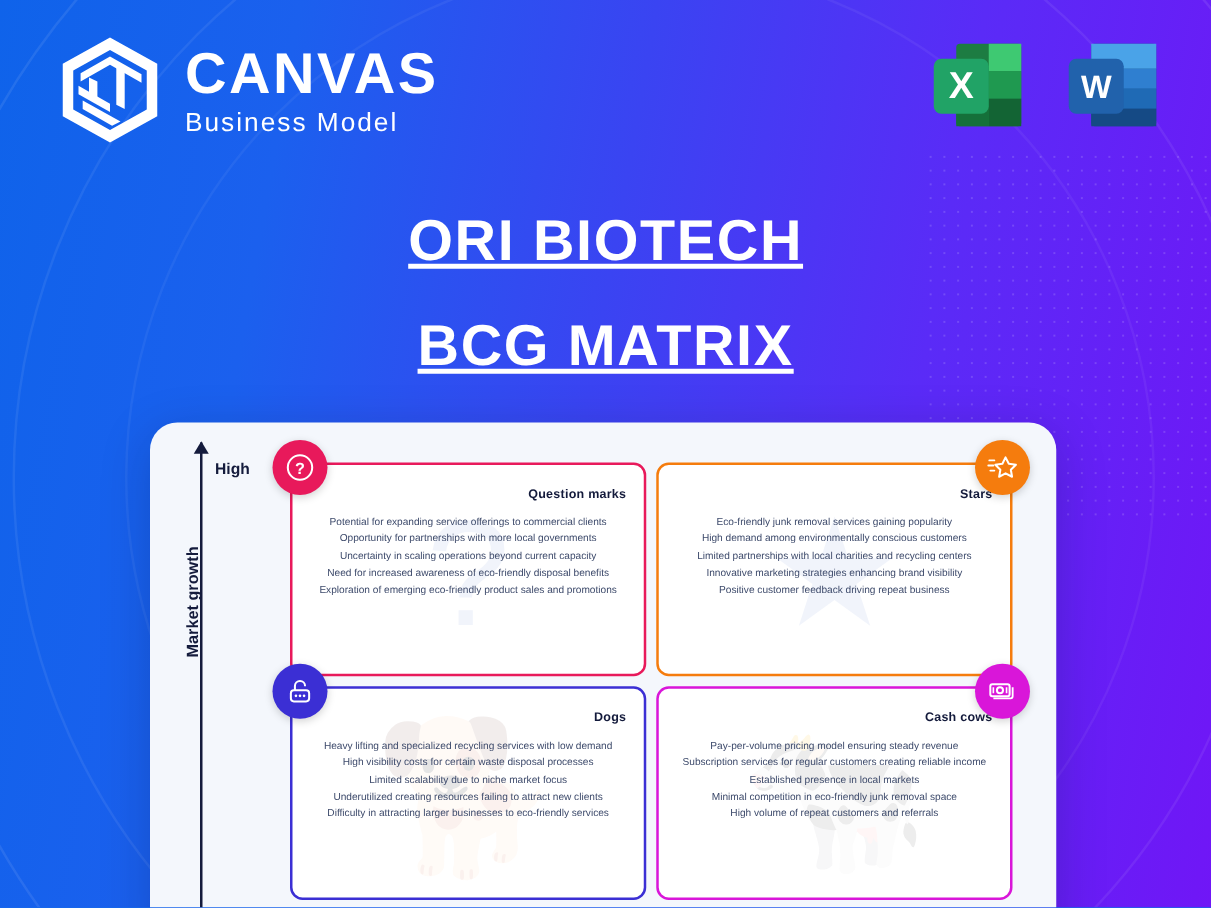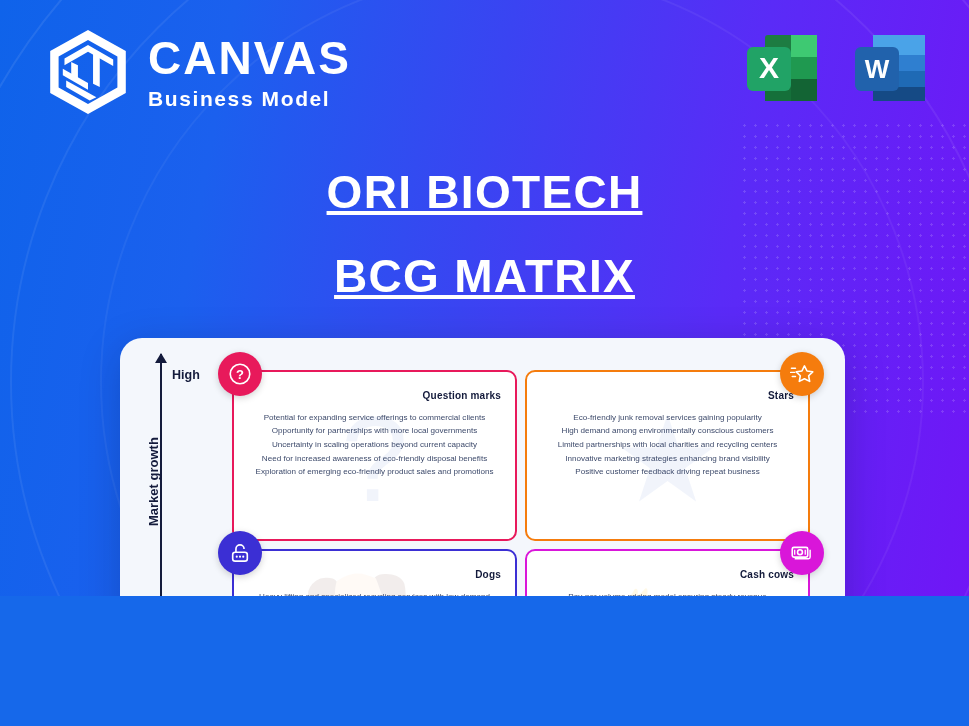--- a/index.html
+++ b/index.html
@@ -2,21 +2,21 @@
 <html><head>
 <meta charset="utf-8">
 <style>
   html,body{margin:0;padding:0;}
   body{
     width:969px;height:726px;overflow:hidden;
     font-family:"Liberation Sans", sans-serif;
     background:#1668ea;
   }
   .stage{
-    position:relative;width:969px;height:596px;overflow:hidden;
+    position:relative;width:969px;height:726px;overflow:hidden;
     background:linear-gradient(100deg,#0f63ea 0%,#1b60ee 22%,#3a44f2 48%,#5a2bf7 72%,#7016f6 100%);
   }
   
   .arc{position:absolute;border-radius:50%;border:2px solid rgba(255,255,255,0.085);pointer-events:none;}
   .a1{width:1180px;height:1180px;left:-80px;top:-210px;}
   .a2{width:1000px;height:1000px;left:10px;top:-120px;border-color:rgba(255,255,255,0.07);}
   .a3{width:1420px;height:1420px;left:-230px;top:-330px;border-color:rgba(255,255,255,0.06);}
   .a4{width:820px;height:820px;left:100px;top:-30px;border-color:rgba(255,255,255,0.055);}
   .dots{
     position:absolute;right:0;top:120px;width:230px;height:300px;opacity:.20;
@@ -25,21 +25,21 @@
   }
 
   
   .brand{position:absolute;left:46px;top:28px;display:flex;align-items:center;gap:18px;}
   .brand-logo{width:84px;height:88px;flex:none;}
   .brand-text{display:flex;flex-direction:column;line-height:1;}
   .brand-title{
     color:#fff;font-size:46px;font-weight:bold;letter-spacing:2.0px;
   }
   .brand-sub{
-    color:#fff;font-size:21px;font-weight:bold;letter-spacing:1.6px;margin-top:7px;
+    color:#fff;font-size:21px;font-weight:normal;letter-spacing:1.6px;margin-top:7px;
   }
 
   .office{position:absolute;right:36px;top:25px;display:flex;gap:22px;}
   .off-ico{width:86px;height:86px;position:relative;}
 
   
   .titles{position:absolute;left:0;right:0;top:168px;text-align:center;}
   .t-line{
     color:#fff;font-size:46px;font-weight:bold;letter-spacing:1.3px;line-height:1.05;text-decoration:underline;
   }

